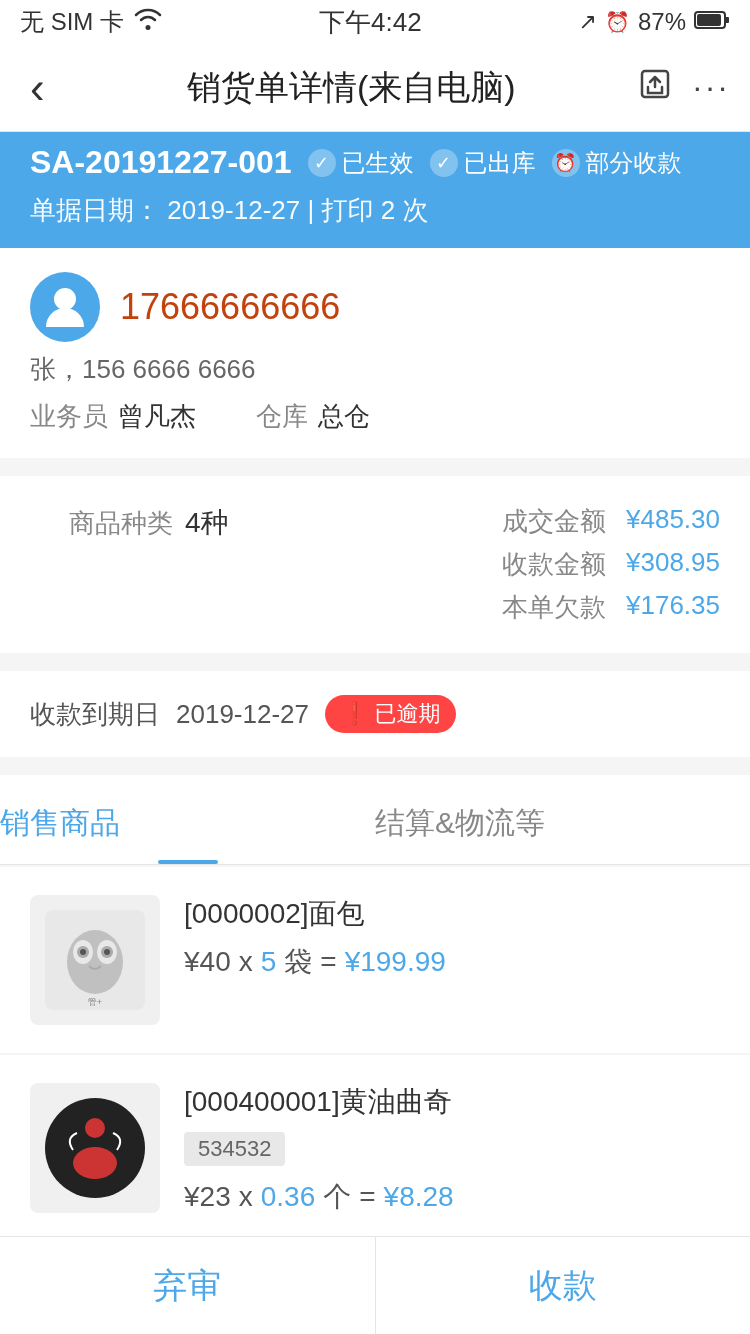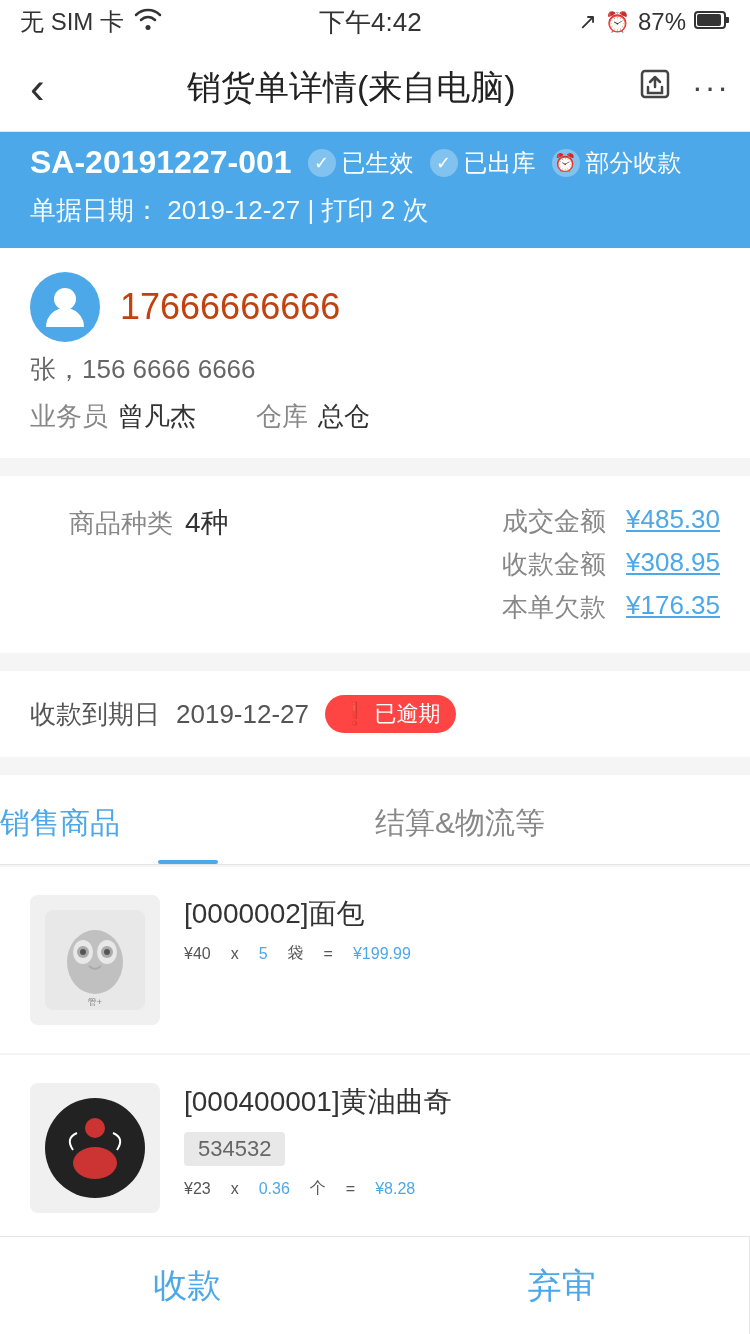--- a/index.html
+++ b/index.html
@@ -183,21 +183,21 @@
       flex-direction: column;
       align-items: flex-end;
       gap: 8px;
     }
     .amount-row {
       display: flex;
       gap: 20px;
       font-size: 26px;
     }
     .amount-label { color: #888; }
-    .amount-value { color: #4CA8E8; font-weight: 500; text-decoration: underline; }
+    .amount-value { color: #4CA8E8; font-weight: 500; }
 
     
     .due-section {
       background: #fff;
       padding: 24px 30px;
       margin-bottom: 2px;
       display: flex;
       align-items: center;
       gap: 16px;
       font-size: 26px;
@@ -280,25 +280,25 @@
     .product-sku {
       display: inline-block;
       background: #e8e8e8;
       color: #666;
       font-size: 22px;
       padding: 4px 14px;
       border-radius: 4px;
       margin-bottom: 12px;
     }
     .product-price-row {
-      font-size: 16px;
+      font-size: 28px;
       color: #555;
       display: flex;
       align-items: center;
-      gap: 20px;
+      gap: 8px;
     }
     .price-highlight { color: #4CA8E8; }
     .price-total { color: #4CA8E8; font-weight: 500; }
 
     
     .bottom-bar {
       position: fixed;
       bottom: 0;
       left: 0;
       width: 750px;
@@ -526,19 +526,19 @@
         <span class="price-total">¥8.28</span>
       </div>
     </div>
   </div>
 
 </div>
 
 <div style="height: 98px;"></div>
 
 <div class="bottom-bar">
+  <div class="bottom-btn bottom-btn-cancel">
+    <span>弃审</span>
+  </div>
   <div class="bottom-btn bottom-btn-pay">
     <span>收款</span>
   </div>
-  <div class="bottom-btn bottom-btn-cancel">
-    <span>弃审</span>
-  </div>
 </div>
 
 </body></html>

